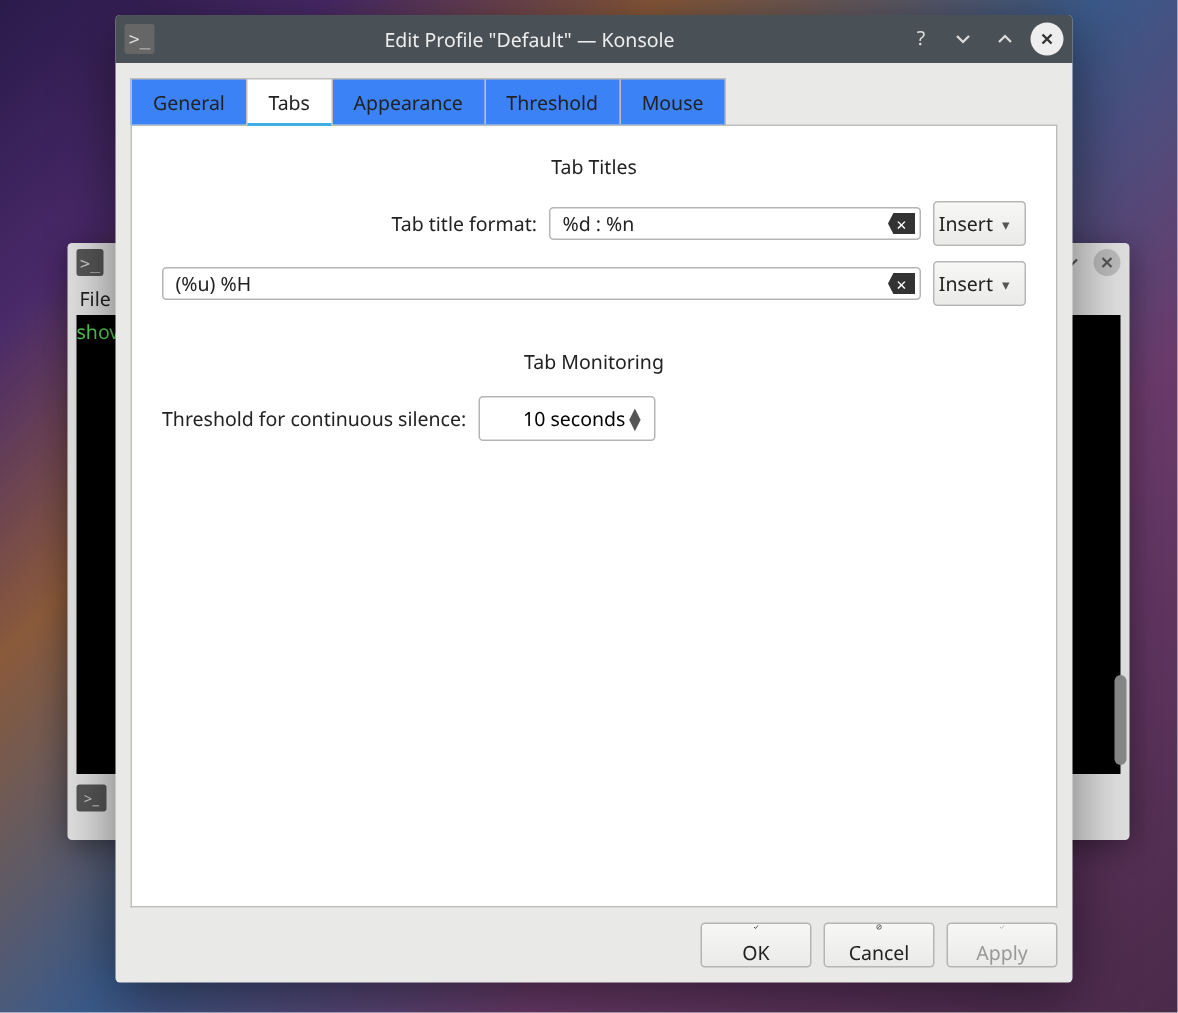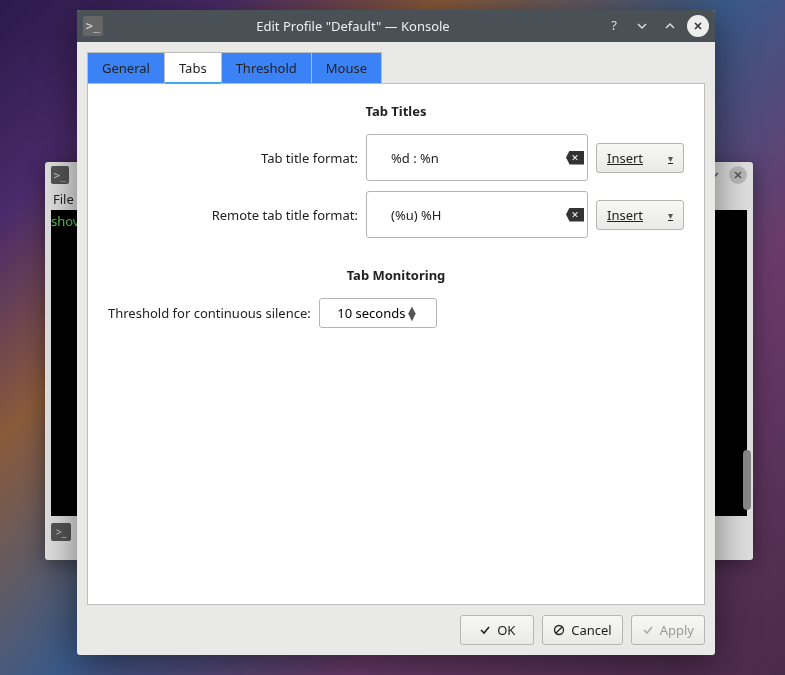--- a/index.html
+++ b/index.html
@@ -27,35 +27,35 @@
   .titlebar .close { background:#eee; color:#333; }
 
   .body { flex:1; padding:10px 10px 0 10px; display:flex; flex-direction:column; }
 
   .tabbar { display:flex; border-bottom:1px solid #bdbdbb; }
   .tab { padding:6px 14px; background:#3b82f6; border:1px solid #bdbdbb; border-bottom:none; margin-right:-1px; color:#222; cursor:pointer; position:relative; }
   .tab.active { background:#fff; z-index:2; }
   .tab.active::after { content:""; position:absolute; left:0; right:0; bottom:-1px; height:2px; background:#3daee9; }
 
   .panel { flex:1; background:#fff; border:1px solid #bdbdbb; border-top:none; padding:12px 20px; overflow:auto; }
-  .section-title { text-align:center; color:#222; margin:6px 0 14px 0;font-weight:bold; }
+  .section-title { text-align:center; color:#222; margin:6px 0 14px 0; }
   .row { display:flex; align-items:center; margin-bottom:10px; gap:8px; }
   .row label { width:250px; text-align:right; color:#222; }
   .input-wrap { flex:1; position:relative; }
-  .text-input { width:100%; height:47px; padding:4px 26px 4px 24px; border:1px solid #b5b5b3; border-radius:3px; background:#fff; color:#222; }
+  .text-input { width:100%; height:22px; padding:4px 26px 4px 8px; border:1px solid #b5b5b3; border-radius:3px; background:#fff; color:#222; }
   .clear-btn { position:absolute; right:4px; top:50%; transform:translateY(-50%); width:18px; height:14px; background:#333; border-radius:2px 0 0 2px; clip-path:polygon(20% 0,100% 0,100% 100%,20% 100%,0 50%); display:flex; align-items:center; justify-content:center; color:#fff; font-size:9px; cursor:pointer; }
   .btn { height:30px; padding:0 10px; border:1px solid #b5b5b3; border-radius:3px; background:linear-gradient(#f7f7f5,#eaeae8); color:#222; cursor:pointer; display:flex; align-items:center; gap:6px; }
   .btn.disabled { color:#999; cursor:default; }
-  .insert-btn { width:88px; justify-content:space-between;text-decoration:underline; }
+  .insert-btn { width:62px; justify-content:flex-end; }
   .chev { font-size:10px; color:#555; }
-  .spin { width:118px; height:30px; border:1px solid #b5b5b3; border-radius:3px; background:#fff; display:flex; align-items:center; padding:0 6px; justify-content:center; }
+  .spin { width:118px; height:30px; border:1px solid #b5b5b3; border-radius:3px; background:#fff; display:flex; align-items:center; padding:0 6px; justify-content:flex-end; }
   .spin-arrows { display:flex; flex-direction:column; line-height:7px; font-size:8px; color:#555; }
 
   .footer { height:50px; display:flex; align-items:center; justify-content:flex-end; gap:8px; padding:0 10px; }
-  .footer .btn { min-width:74px; justify-content:center; }
+  .footer .btn { min-width:74px; justify-content:center;flex-direction:column; }
 
   svg { display:block; }
 </style>
 </head>
 <body>
 
 <div class="bg-window">
   <div class="bg-titlebar">
     <div class="t-icon">&gt;_</div>
     <div class="spacer"></div>
@@ -108,41 +108,41 @@
       <svg width="10" height="10" viewBox="0 0 10 10">
           <path d="M2 2 L8 8 M8 2 L2 8" stroke="#333" stroke-width="1.6"></path>
         </svg>
     </div>
   </div>
 
   <div class="body">
     <div class="tabbar">
       <div class="tab">General</div>
       <div class="tab active">Tabs</div>
+      <div class="tab">Appearance</div>
       <div class="tab">Threshold</div>
       <div class="tab">Mouse</div>
     </div>
 
     <div class="panel">
       <div class="section-title">Tab Titles</div>
 
       <div class="row">
         <label>Tab title format:</label>
         <div class="input-wrap">
           <input class="text-input" value="%d : %n" style="">
           <div class="clear-btn">✕</div>
         </div>
         <button class="btn insert-btn">
           <span>Insert</span>
           <span class="chev">▾</span>
         </button>
       </div>
 
       <div class="row">
-        <label>Remote tab title format:</label>
         <div class="input-wrap">
           <input class="text-input" value="(%u) %H" style="">
           <div class="clear-btn">✕</div>
         </div>
         <button class="btn insert-btn">
           <span>Insert</span>
           <span class="chev">▾</span>
         </button>
       </div>
 

